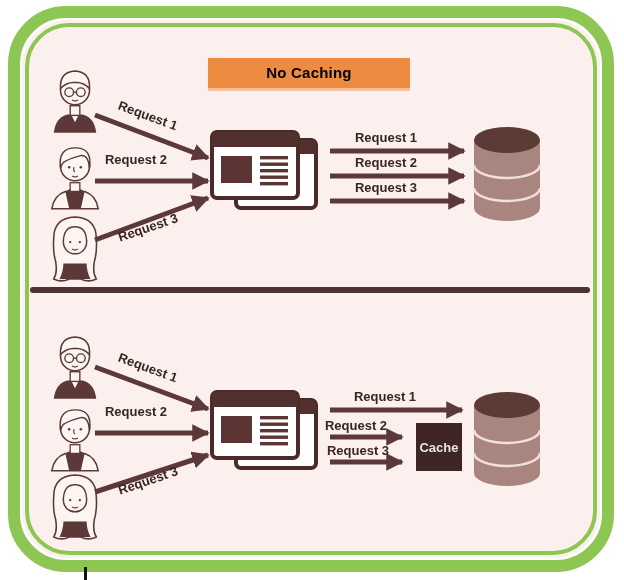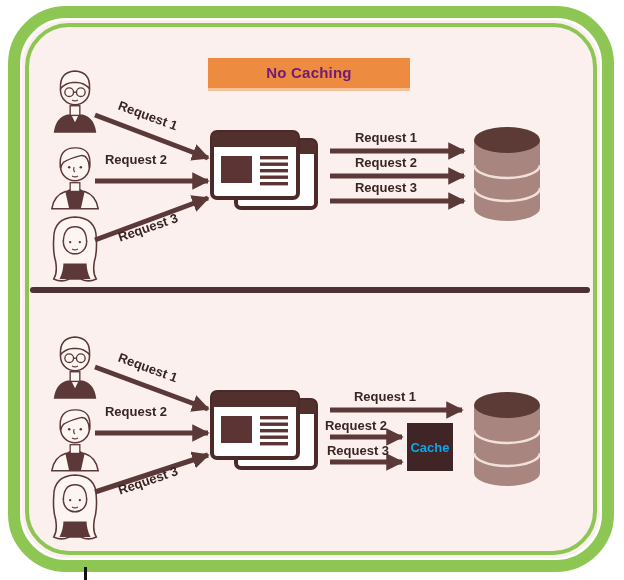--- a/index.html
+++ b/index.html
@@ -16,21 +16,21 @@
                  border: 4px solid #8DC653; border-radius: 44px; pointer-events: none; }
 
   .divider { position: absolute; left: 30px; top: 287px; width: 560px; height: 6px;
              background: #4E3133; border-radius: 3px; }
 
   .section { position: absolute; left: 18px; width: 590px; height: 252px; }
   .section.top { top: 36px; }
   .section.bottom { top: 296px; }
 
   .banner { position: absolute; left: 190px; top: 22px; width: 202px; height: 30px;
-            background: #ED8B40; color: #701a75; font-weight: bold; font-size: 15px;
+            background: #ED8B40; color: #000000; font-weight: bold; font-size: 15px;
             text-align: center; line-height: 30px; letter-spacing: .2px;
             box-shadow: 0 3px 0 rgba(243,184,136,.85); }
 
   .avatar { position: absolute; width: 58px; height: 72px; }
   .avatar svg { width: 100%; height: 100%; display: block; }
 
   .arrows { position: absolute; left: 0; top: 0; }
 
   .req-label { position: absolute; font-size: 13px; font-weight: bold; color: #3A2523;
                white-space: nowrap; transform: translateX(-50%); }
@@ -38,22 +38,22 @@
   .req-label.rot-up   { transform: translateX(-50%) rotate(-19deg); }
 
   .browser { position: absolute; left: 192px; top: 94px; width: 112px; height: 86px; }
   .browser svg { width: 100%; height: 100%; display: block; }
 
   .database { position: absolute; left: 454px; width: 70px; height: 98px; }
   .section.top .database { top: 89px; }
   .section.bottom .database { top: 94px; }
   .database svg { width: 100%; height: 100%; display: block; }
 
-  .cache-box { position: absolute; left: 389px; top: 127px; width: 46px; height: 48px;
-               background: #3F2526; color: #0ea5e9; font-weight: bold; font-size: 13px;
+  .cache-box { position: absolute; left: 398px; top: 127px; width: 46px; height: 48px;
+               background: #3F2526; color: #e5e5e5; font-weight: bold; font-size: 13px;
                display: flex; align-items: center; justify-content: center; }
 
   .cursor-mark { position: absolute; left: 84px; top: 567px; width: 3px; height: 13px; background: #111111; }
 </style>
 </head>
 <body>
 
 <div class="page">
 
   <div class="canvas-pink"></div>

